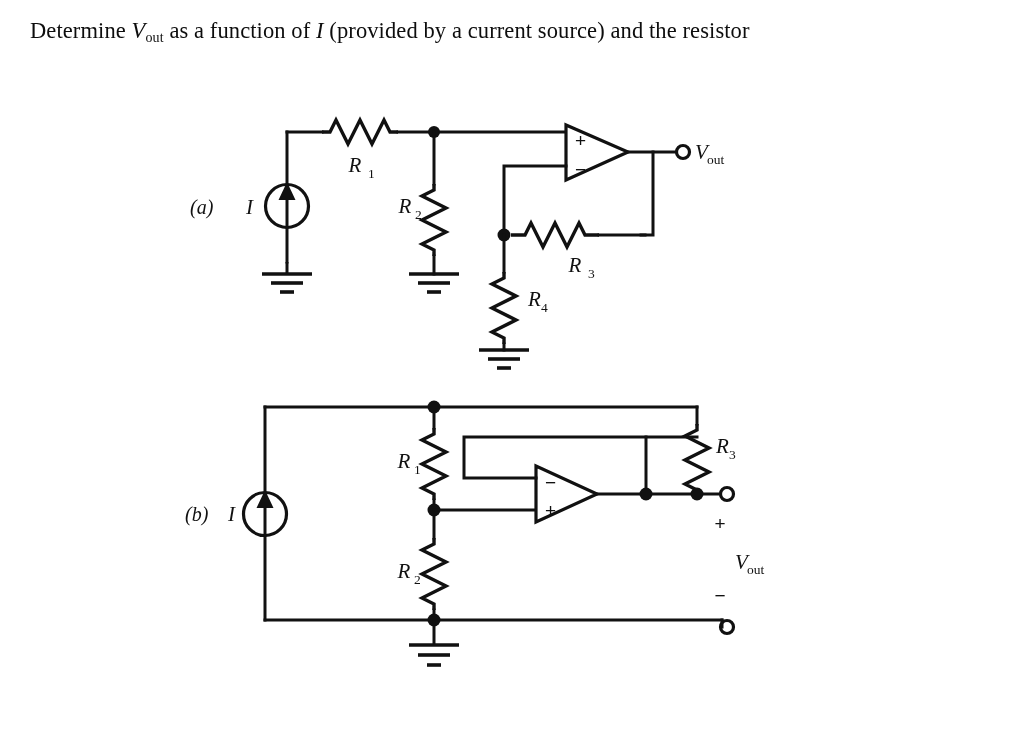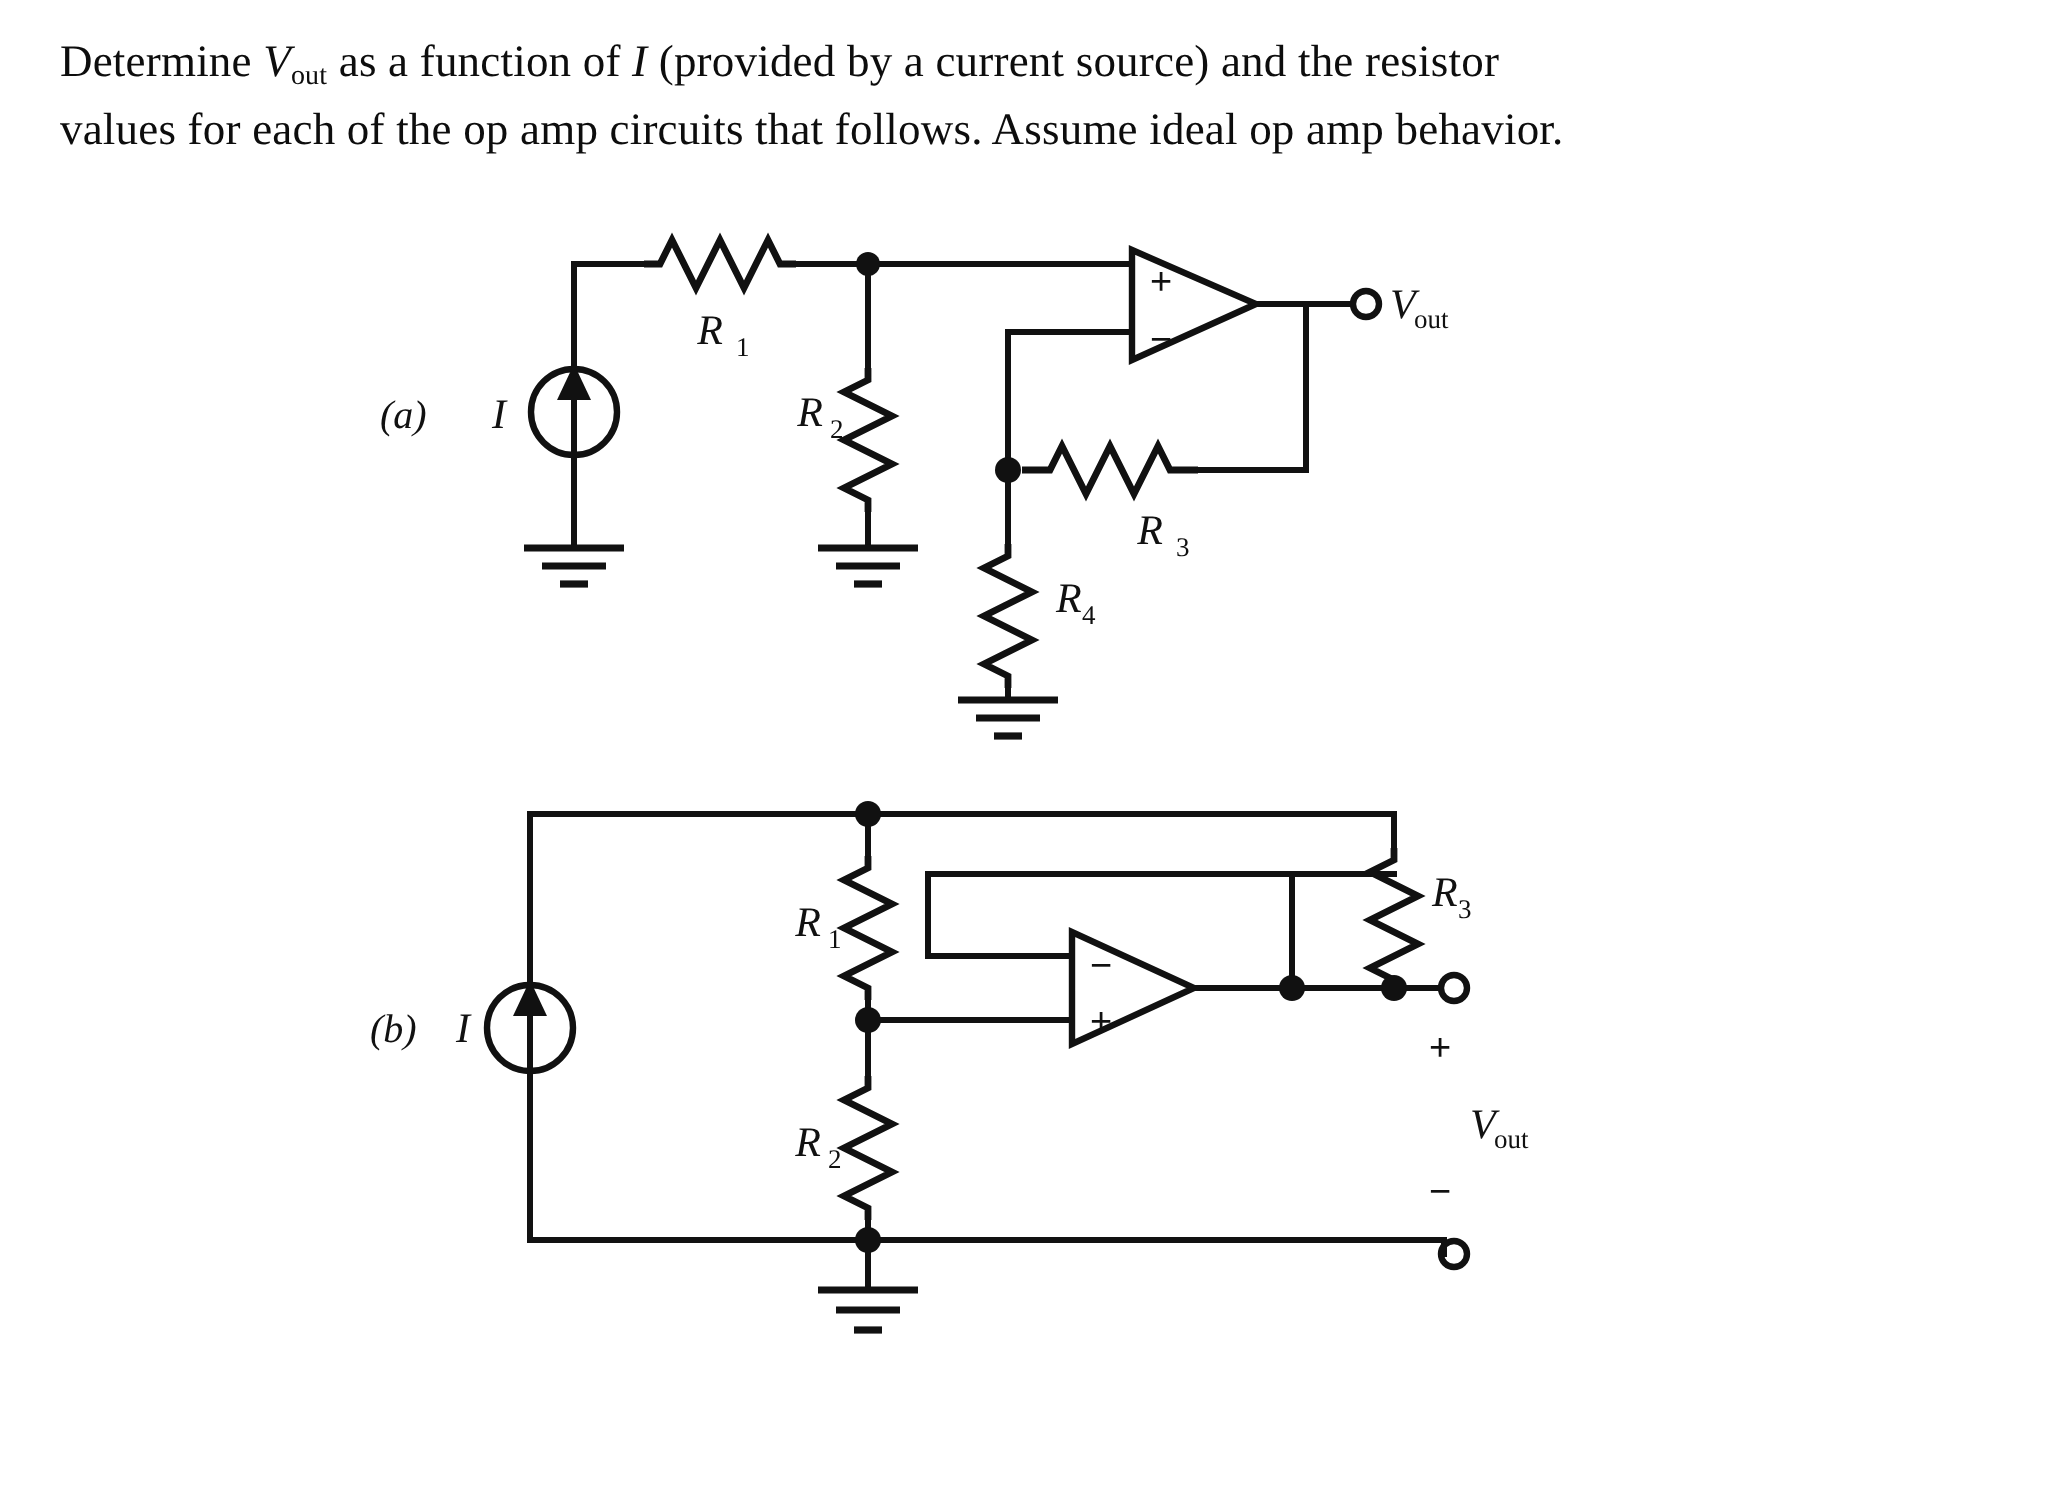--- a/index.html
+++ b/index.html
@@ -110,21 +110,20 @@
   }
 </style>
 </head>
 <body>
 
 <div id="page">
 
   <div id="prompt-text">
     <span>Determine </span><span class="it">V</span><span class="sub">out</span><span> as a function of </span><span class="it">I</span><span> (provided by a current source) and the resistor</span>
     <br>
-    <span>values  for each of the op amp circuits that follows. Assume ideal op amp behavior.</span>
   </div>
 
   <svg class="cv" width="1024" height="746" viewBox="0 0 1024 746">
 
     <g>
 
       <text class="pn" x="190" y="214">(a)</text>
 
       <text class="lbl" x="246" y="214">I</text>
 

